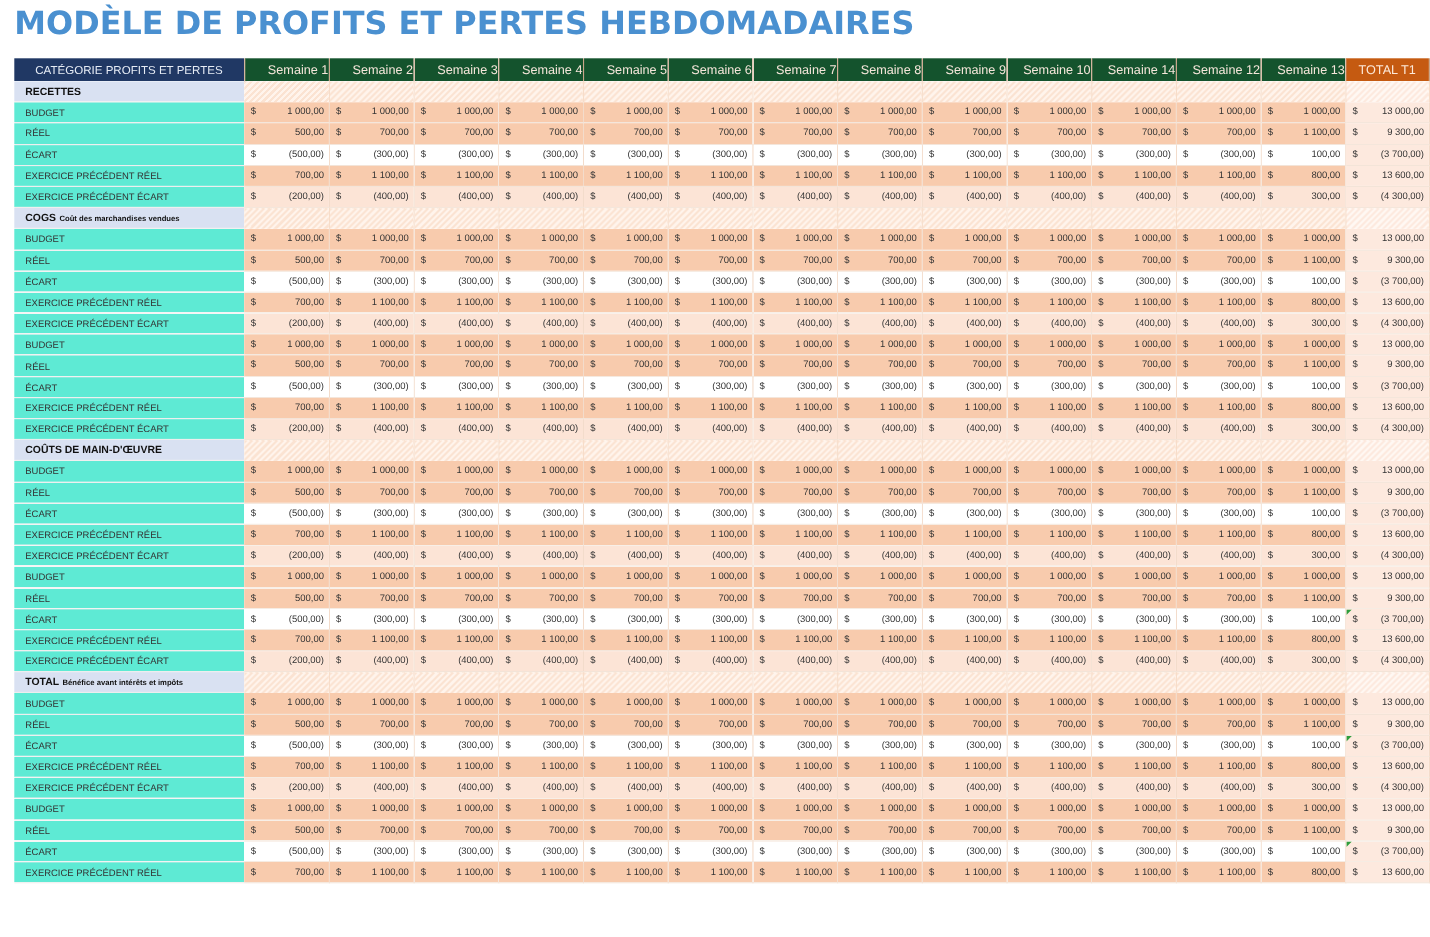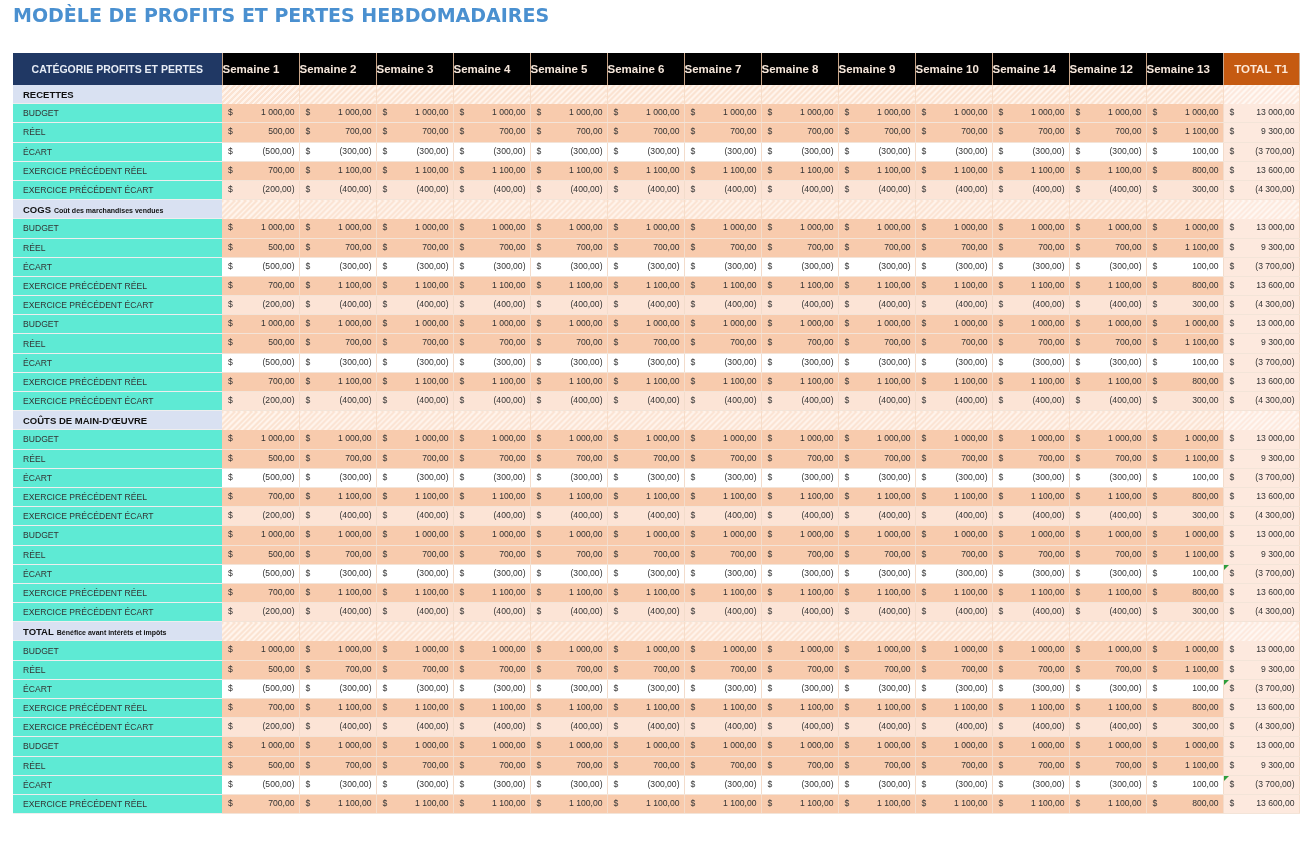--- a/index.html
+++ b/index.html
@@ -1,25 +1,25 @@
 <!DOCTYPE html>
 <html><head>
 <meta charset="utf-8">
 <style>
   html, body { margin:0; padding:0; background:#ffffff; }
   body { width:1300px; height:852px; overflow:hidden; font-family:"Liberation Sans", sans-serif; position:relative; }
-  .title { position:absolute; left:13px; top:4px; font-family:"DejaVu Sans", sans-serif; font-weight:bold; font-size:19px; color:#4a90d0; letter-spacing:0px; white-space:nowrap; }
+  .title { position:absolute; left:13px; top:4px; font-family:"DejaVu Sans", sans-serif; font-weight:bold; font-size:29px; color:#4a90d0; letter-spacing:0px; white-space:nowrap; }
   table { position:absolute; left:13px; top:53px; border-collapse:collapse; table-layout:fixed; width:1286px; }
   col.c-label { width:209px; }
   col.c-week { width:77px; }
   col.c-total { width:76px; }
   td, th { padding:0; height:18.2px; font-size:8.6px; color:#333; white-space:nowrap; overflow:hidden; }
-  th { height:32px; font-weight:bold; font-size:11.5px; color:#f5e6da; border-right:1px solid #c9a68a; }
+  th { height:21px; font-weight:normal; font-size:11.5px; color:#f5e6da; border-right:1px solid #c9a68a; }
   th.h-label { background:#203864; color:#e6ecf5; text-align:center; font-size:10.5px; }
-  th.h-week { background:#000000; text-align:left; }
+  th.h-week { background:#14532d; text-align:right; }
   th.h-total { background:#c55a11; text-align:center; color:#fde9d9;margin-top:15px; }
   td.lbl { padding-left:10px; background:#5eead4; border-bottom:1px solid #eeeeee; }
   tr.sec td.lbl { background:#d9e1f2; font-weight:bold; font-size:9.5px; color:#111;margin-left:28px; }
   tr.sec td.lbl .sub { font-size:7px; font-weight:bold; margin-left:3px; }
   tr.sec td.hatch { background: repeating-linear-gradient(135deg, #fbe3d2 0px, #fbe3d2 2px, #fff4ec 2px, #fff4ec 4px); border-right:1px solid #f7ddc9; }
   tr.sec td.hatch-total { background: repeating-linear-gradient(135deg, #fde9de 0px, #fde9de 2px, #fff8f3 2px, #fff8f3 4px); }
   td.num { position:relative; border-right:1px solid #f3dccb; border-bottom:1px solid #f3e4d8; }
   td.num .cur { position:absolute; left:6px; top:3px; }
   td.num .val { position:absolute; right:4px; top:3px; }
   tr.r-budget td.num, tr.r-reel td.num, tr.r-prevreel td.num { background:#f8cbad; }

